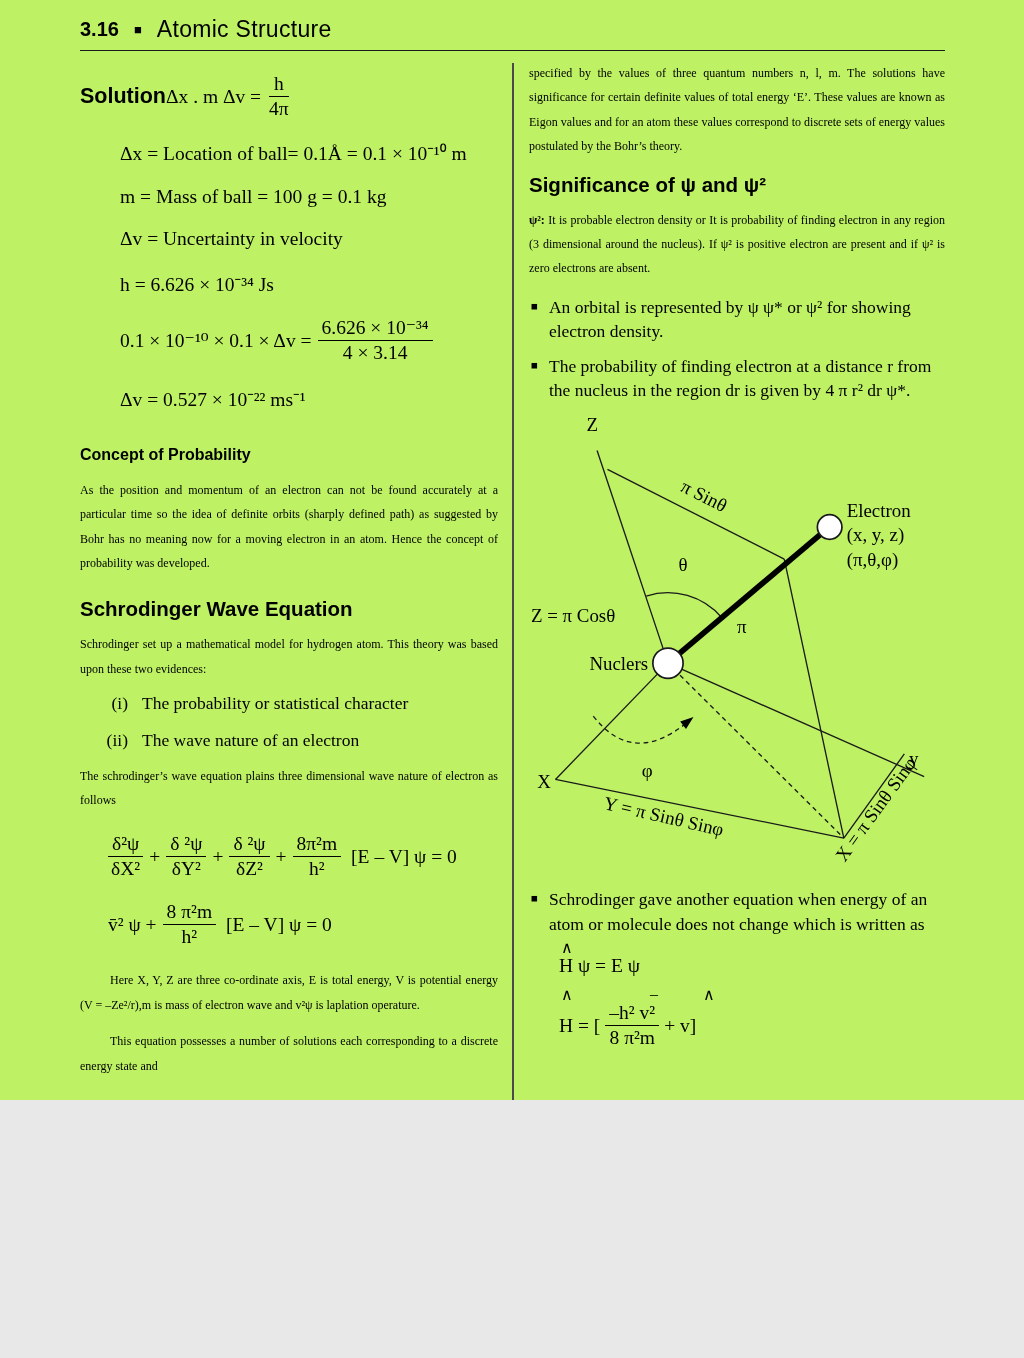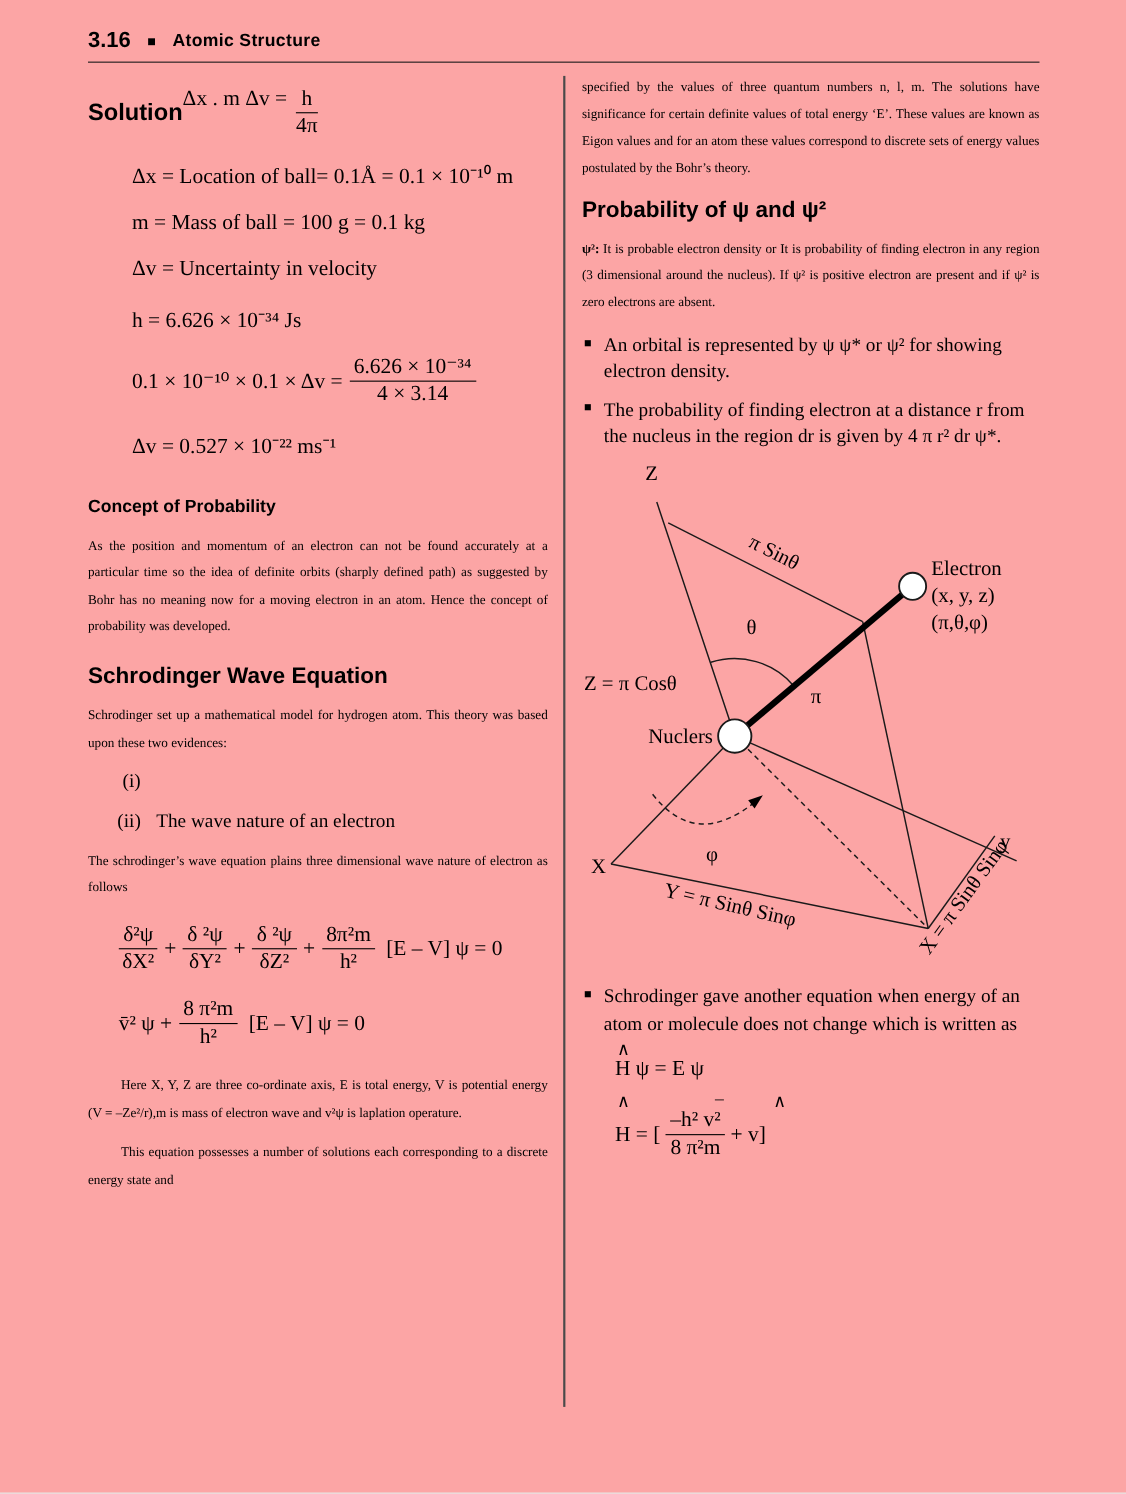--- a/index.html
+++ b/index.html
@@ -1,27 +1,27 @@
 <!DOCTYPE html>
 <html><head>
 <meta charset="utf-8">
 <style>
   * { box-sizing: border-box; }
   html,body { margin:0; padding:0; background:#e8e8e8; }
   .page {
-    width:1024px; height:1357px; background:#fca5a5; margin:0 auto;
-    padding:26px 79px 0 80px; overflow:hidden;
+    width:1024px; height:1100px; background:#bef264; margin:0 auto;
+    padding:16px 79px 0 80px; overflow:hidden;
     font-family:"Liberation Serif","DejaVu Serif",serif; color:#000;
   }
   
   .header-row { display:flex; align-items:center; gap:12px;
     font-family:"Liberation Sans","DejaVu Sans",sans-serif; }
   .pagenum { font-weight:700; font-size:20px; }
   .hdr-sq  { font-size:13px; line-height:1; margin:0 3px; }
-  .booktitle { font-size:16px; letter-spacing:.3px;font-weight:bold; }
+  .booktitle { font-size:23px; letter-spacing:.3px; }
   .header-rule { border-top:1.7px solid #1a1a1a; margin-top:7px; }
 
   
   .columns { display:flex; margin-top:10px; }
   .col-left  { width:418px; flex:0 0 418px; }
   .col-divider { width:2px; background:#4a4a4a; margin:2px 15px 0 14px;
     height:1210px; flex:0 0 2px; }
   .col-right { flex:1; min-width:0; }
 
   p { font-size:12px; line-height:24.4px; text-align:justify;
@@ -31,21 +31,21 @@
   h1.sec { font-family:"Liberation Sans","DejaVu Sans",sans-serif;
     font-size:16px; font-weight:700; margin:34px 0 14px 0; }
   h2.sec { font-family:"Liberation Sans","DejaVu Sans",sans-serif;
     font-size:20.5px; font-weight:700; margin:22px 0 11px 0; }
 
   
   .solution-row { display:flex; align-items:center; 
     margin:12px 0 18px 0; }
   .solution-label { font-family:"Liberation Sans","DejaVu Sans",sans-serif;
     font-weight:700; font-size:21.5px; }
-  .math { font-size:19.5px; display:inline-flex; gap:8px; }
+  .math { font-size:19.5px; display:inline-flex; align-items:center; gap:8px; }
   .mathline { font-size:19.5px; margin:0 0 20px 40px;font-family:Liberation Serif, serif; }
   .eq-display { font-size:19.5px; margin:4px 0 20px 28px;
     display:flex; align-items:center; gap:6px; flex-wrap:nowrap; }
   .frac { display:inline-flex; flex-direction:column; text-align:center;
     vertical-align:middle; line-height:1.15; }
   .frac .num { border-bottom:1.7px solid #000; padding:0 4px 1px 4px; display:block; }
   .frac .den { padding-top:1px; display:block; }
 
   .list-item { font-size:17.5px; line-height:24.4px; margin:0 0 12px 18px;
     display:flex; gap:14px; }
@@ -120,20 +120,21 @@
       <div class="mathline" style="margin-bottom:16px">Δv = 0.527 × 10⁻²² ms⁻¹</div>
 
       <h1 class="sec">Concept of Probability</h1>
       <p>As the position and momentum of an electron can not be found accurately at a particular time so the idea of definite orbits (sharply defined path) as suggested by Bohr has no meaning now for a moving electron in an atom. Hence the concept of probability was developed.</p>
 
       <h2 class="sec">Schrodinger Wave Equation</h2>
       <p style="margin-bottom:10px">Schrodinger set up a mathematical model for hydrogen atom. This theory was based upon these two evidences:</p>
 
       <div class="list-item">
         <span class="inum">(i)</span>
+        <span>The probability or statistical character</span>
       </div>
       <div class="list-item">
         <span class="inum">(ii)</span>
         <span>The wave nature of an electron</span>
       </div>
 
       <p style="margin:10px 0 20px 0">The schrodinger’s wave equation plains three dimensional wave nature of electron as follows</p>
 
       <div class="eq-display">
         <span class="frac">
@@ -170,21 +171,21 @@
       <p class="indent" style="margin-top:20px">Here X, Y, Z are three co-ordinate axis, E is total energy, V is potential  energy (V = –Ze²/r),m is mass of electron wave and v²ψ  is laplation operature.</p>
       <p class="indent">This equation possesses a number of solutions each corresponding to a discrete energy state and</p>
     </div>
 
     <div class="col-divider"></div>
 
     <div class="col-right">
 
       <p style="margin-bottom:14px">specified by the values of three quantum numbers n, l, m. The solutions have significance for certain definite values of total energy ‘E’. These values  are known as Eigon values and for an atom these values correspond to discrete sets of energy values postulated by the Bohr’s theory.</p>
 
-      <h2 class="sec" style="margin-top:14px">Probability of ψ and ψ²</h2>
+      <h2 class="sec" style="margin-top:14px">Significance of ψ and ψ²</h2>
 
 
       <p style="margin-bottom:14px"><span class="psi-lead">ψ²:</span>
         <span>It is probable electron density or It is probability of finding electron in any region (3 dimensional around the nucleus). If ψ² is positive electron are present and if ψ² is zero electrons are absent.</span></p>
 
       <div class="bullet">
         <span class="bmark">■</span>
         <span>An orbital is represented by ψ ψ* or ψ² for showing electron density.</span>
       </div>
       <div class="bullet" style="margin-bottom:4px">

